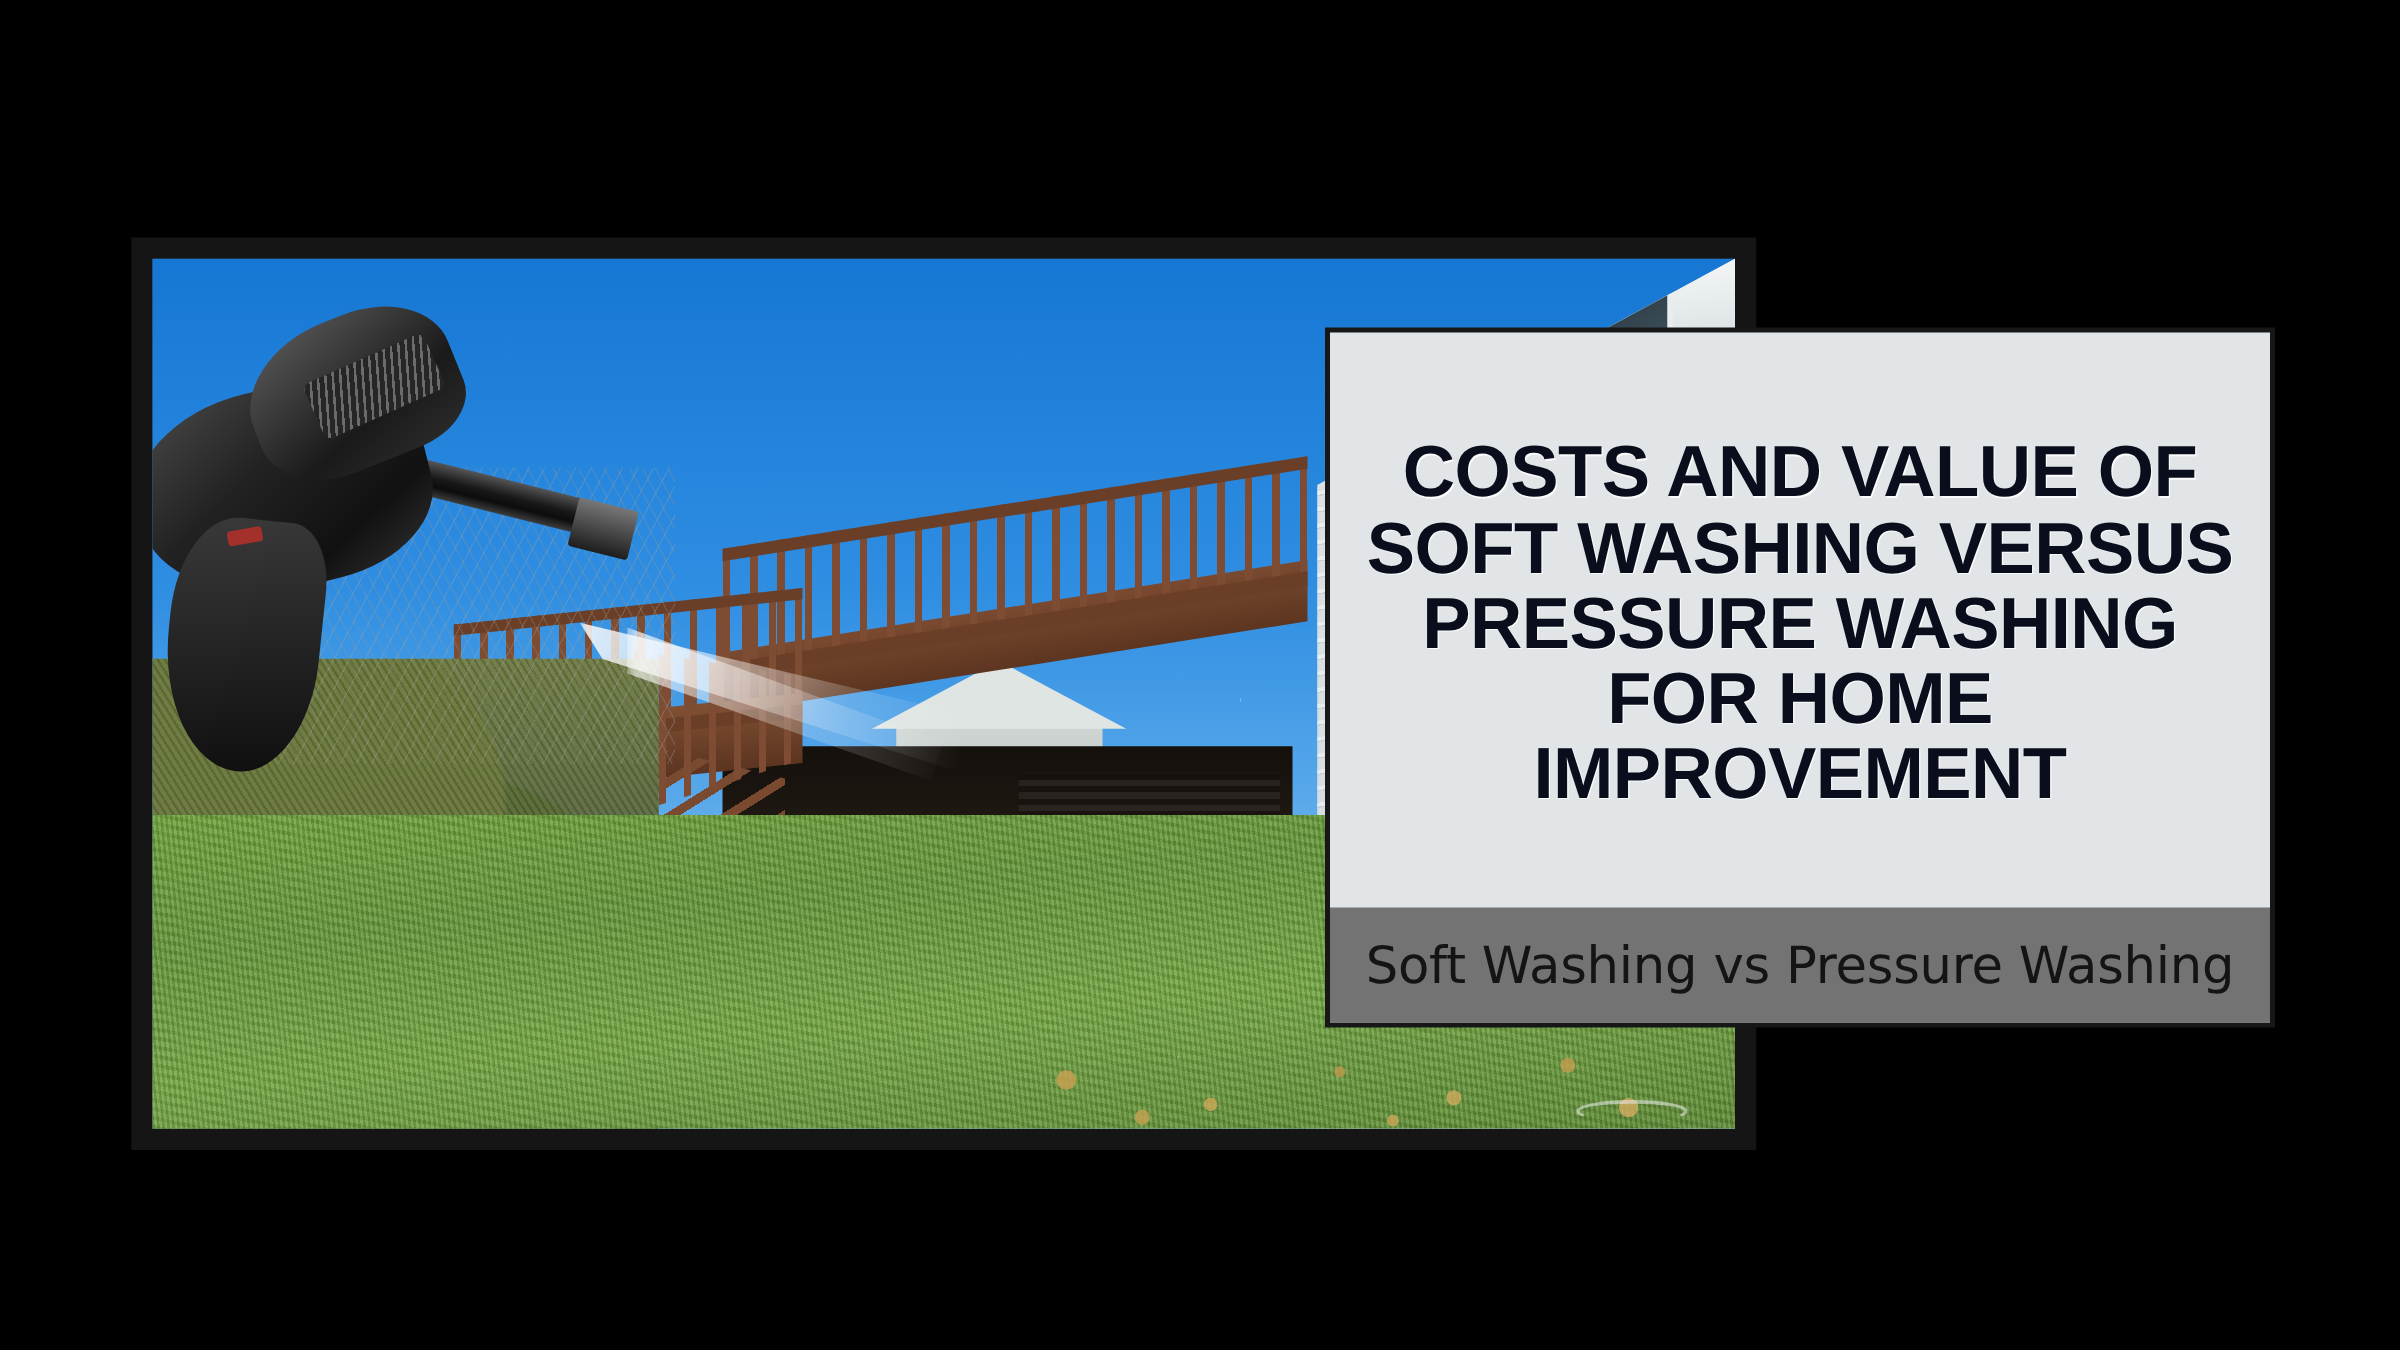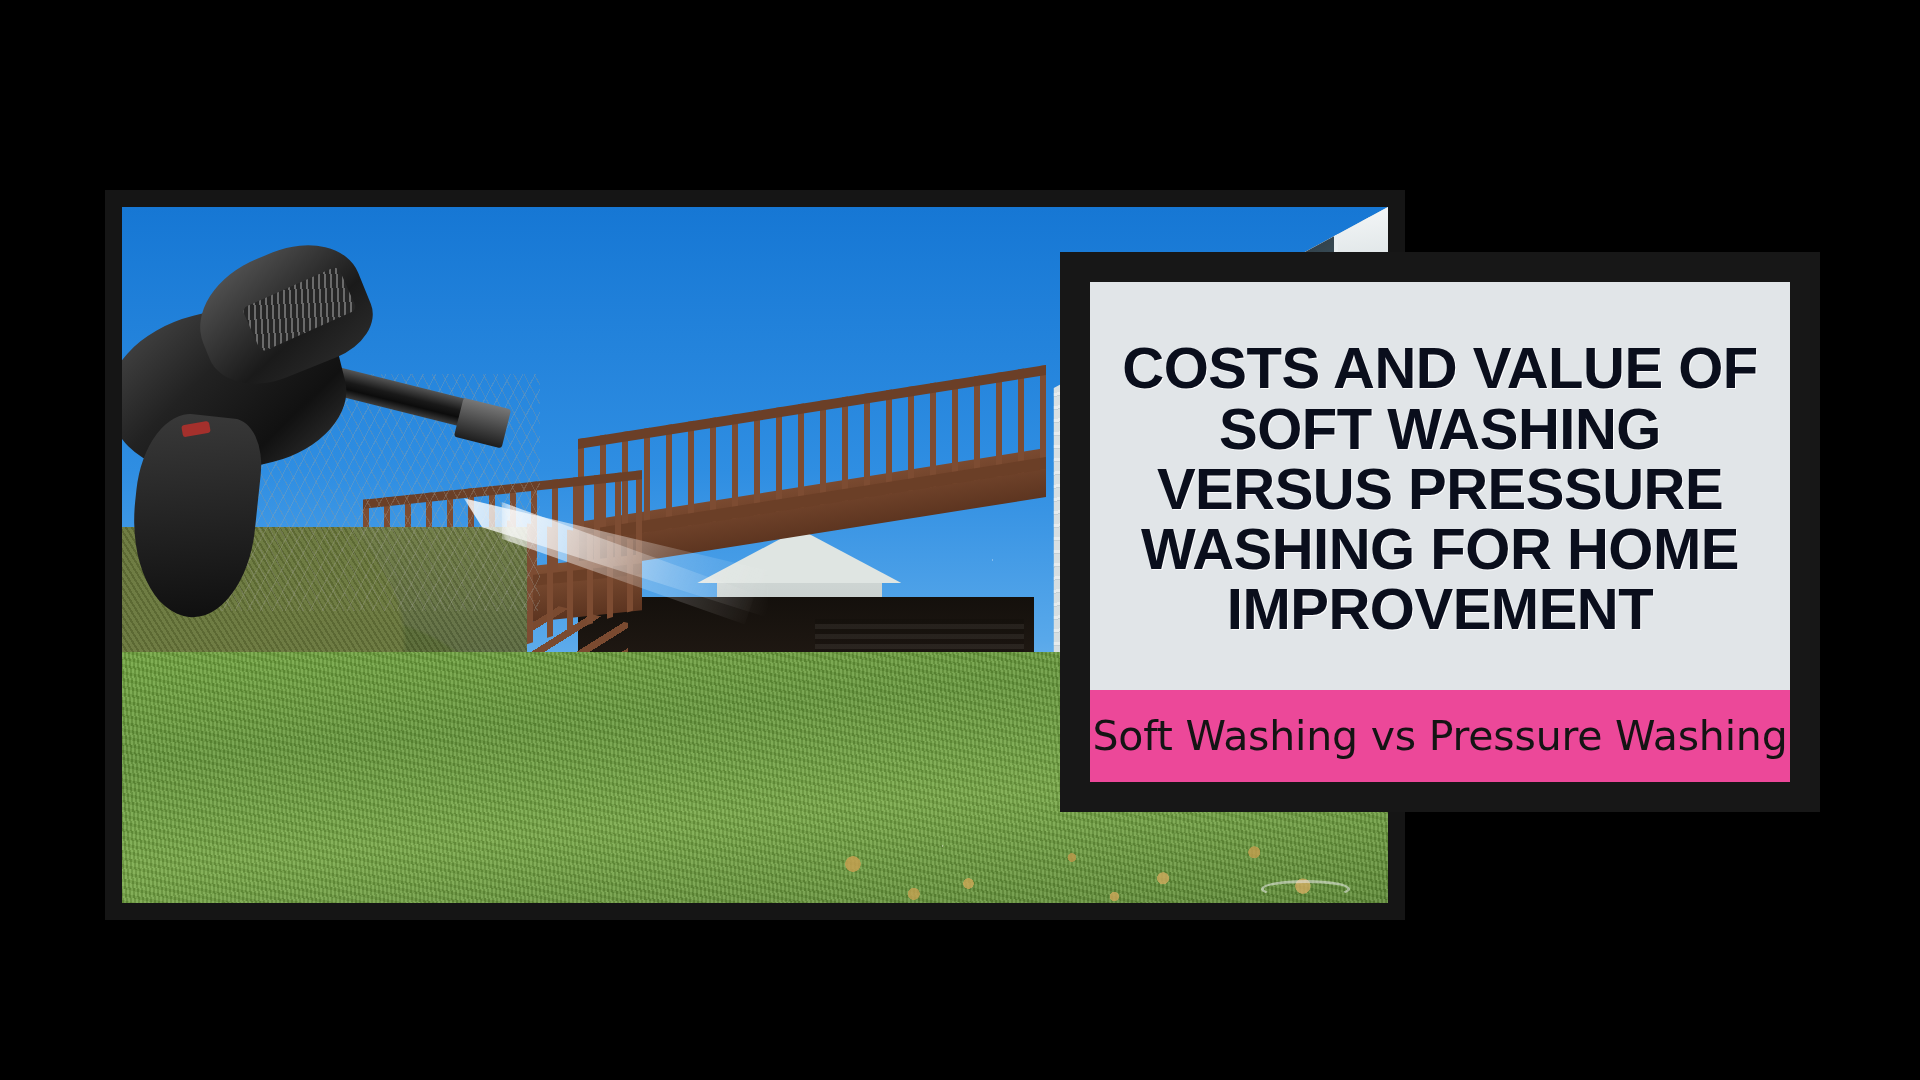--- a/index.html
+++ b/index.html
@@ -266,24 +266,24 @@
     background:
       linear-gradient(72deg, rgba(255,255,255,.55) 0 1px, rgba(0,0,0,0) 1px 40px),
       linear-gradient(72deg, rgba(255,255,255,.4) 0 1px, rgba(0,0,0,0) 1px 67px);
     background-position:10px 0, 60px 20px;
     opacity:.8;
   }
 
   
   .title-card{
     position:absolute;
-    left:1060px; top:252px;
+    left:1060px; top:262px;
     width:760px; height:560px;
     background:#171717;
-    padding:30px;
+    padding:4px;
     box-shadow:0 0 0 0 rgba(0,0,0,0);
   }
   .title-inner{
     width:100%; height:100%;
     background:#E1E5E8;
     display:flex;
     flex-direction:column;
   }
   .title-text{
     flex:1 1 auto;
@@ -299,21 +299,21 @@
     font-size:58px;
     line-height:1.04;
     letter-spacing:-0.5px;
     color:#0A0E1C;
     text-transform:uppercase;
     text-shadow:1px 1px 0 rgba(255,255,255,.85);
   }
   .subtitle-bar{
     flex:0 0 auto;
     height:92px;
-    background:#ec4899;
+    background:#737373;
     display:flex;
     align-items:center;
     justify-content:center;
   }
   .subtitle-bar span{
     font-family:"DejaVu Sans", sans-serif;
     font-size:41px;
     font-weight:400;
     color:#141414;
     letter-spacing:-0.2px;

